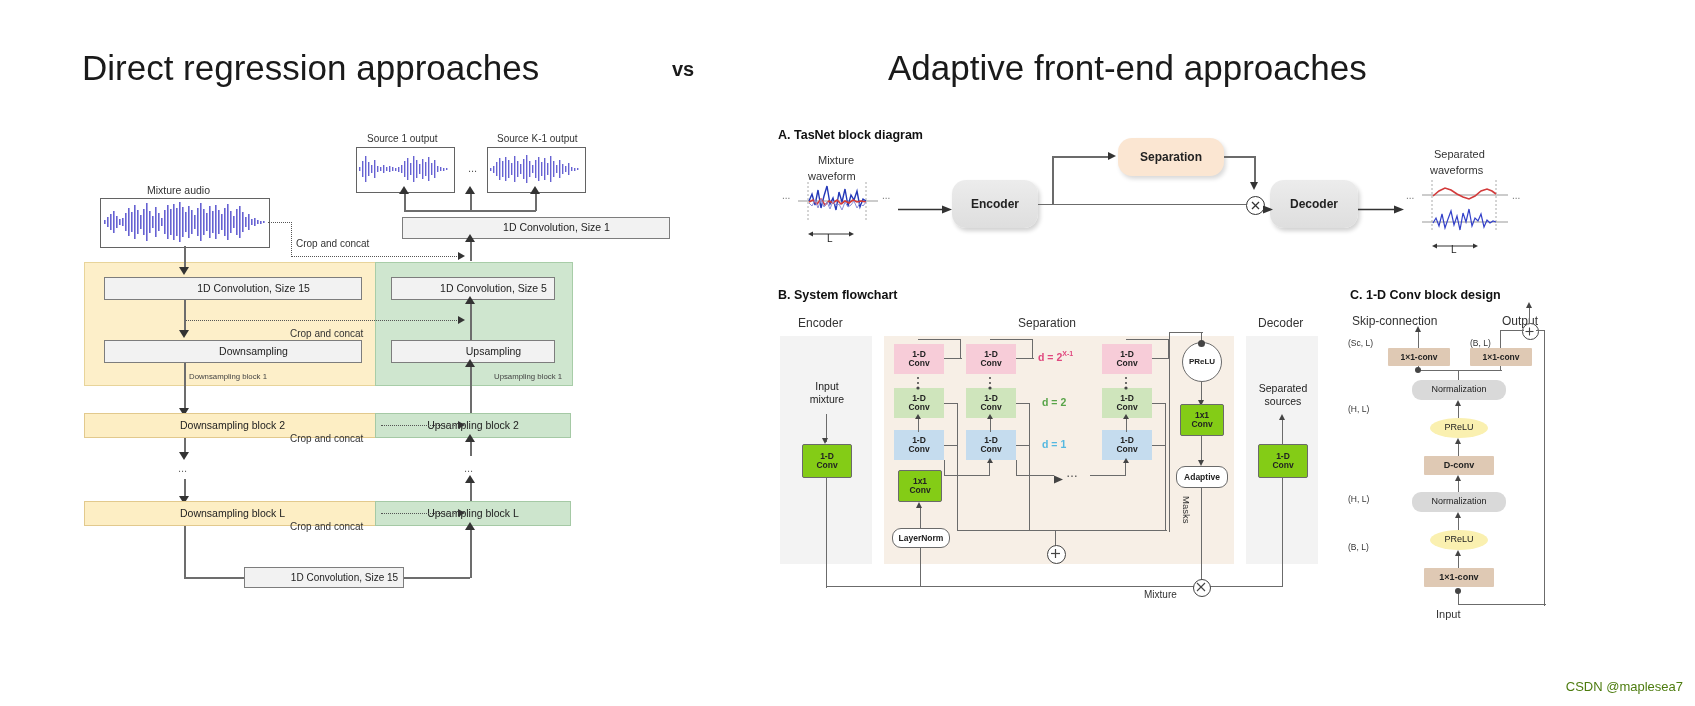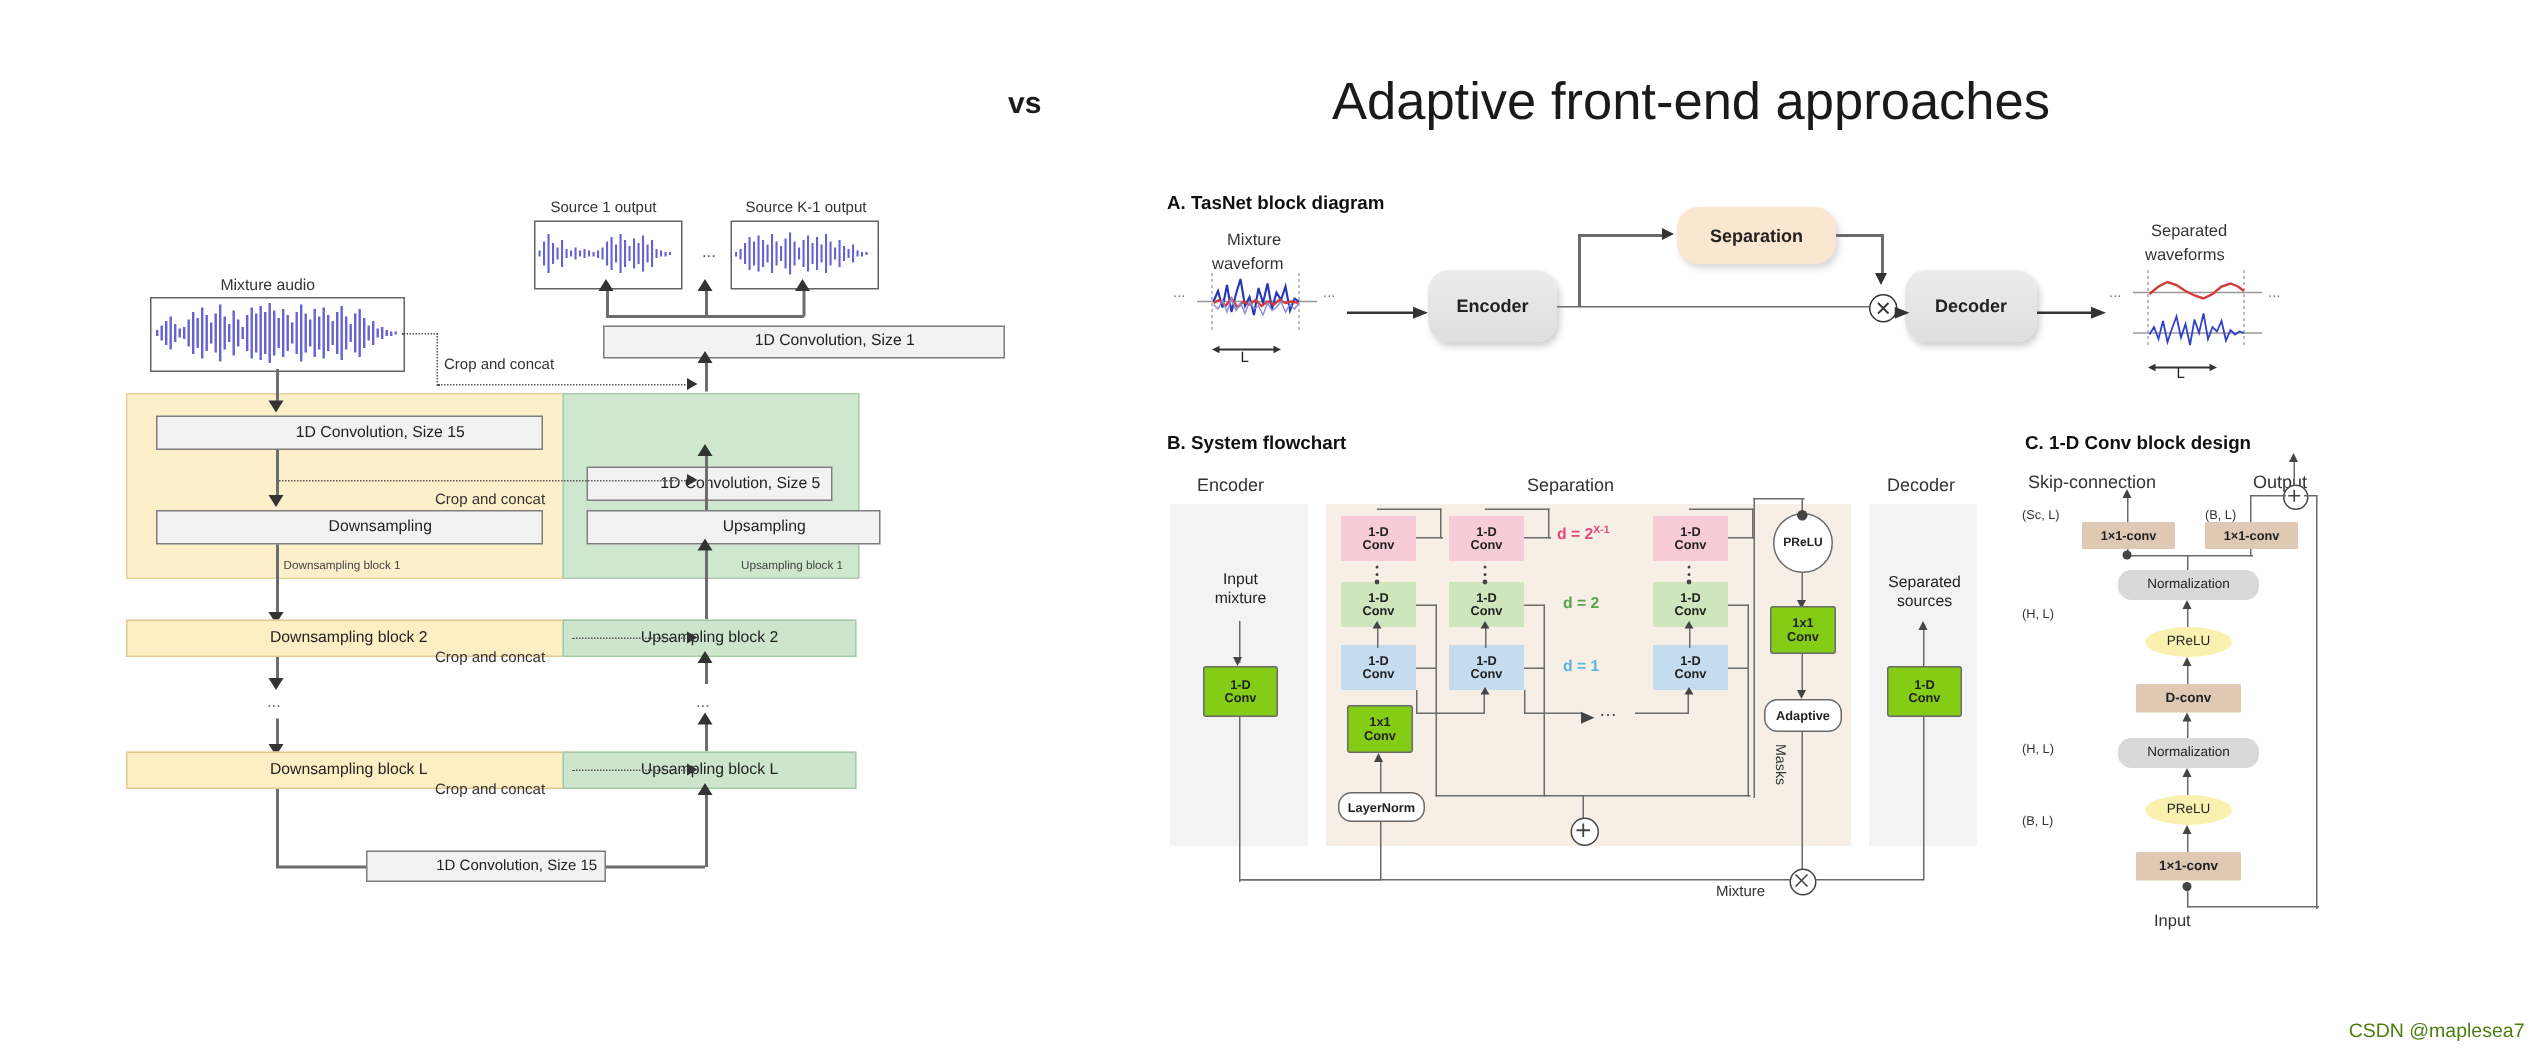--- a/index.html
+++ b/index.html
@@ -85,20 +85,21 @@
   .tline{position:absolute;background:#6b6b6b;}
   .dimlbl{position:absolute;font-size:8.5px;color:#333;white-space:nowrap;}
 
   .wm{position:absolute;right:12px;bottom:12px;font-size:13px;color:#4d7c0f;}
 </style>
 </head>
 <body>
 
 <div class="page">
 
+  <div class="title" id="title-left">Direct regression approaches</div>
   <div class="title" id="title-vs">vs</div>
   <div class="title" id="title-right">Adaptive front-end approaches</div>
 
   <div>
 
     <div class="lbl" style="left:147px;top:184px;font-size:10.5px;color:#333;">Mixture audio</div>
     <div class="wavebox" style="left:100px;top:198px;width:168px;height:48px;">
       <svg width="166" height="46" viewBox="0 0 166 46">
         <g fill="#5a55cf" opacity="0.92">
           <rect x="3" y="21" width="1.6" height="4"></rect>
@@ -254,24 +255,24 @@
     <div class="yellowpanel" style="position:absolute;left:84px;top:262px;width:297px;height:122px;"></div>
     <div class="box grayfill" style="left:104px;top:277px;width:258px;height:23px;font-size:10.5px;">
       <span>1D Convolution, Size 15</span>
     </div>
     <div class="box grayfill" style="left:104px;top:340px;width:258px;height:23px;font-size:10.5px;">
       <span>Downsampling</span>
     </div>
     <div class="lbl" style="left:189px;top:372px;font-size:7.8px;color:#444;">Downsampling block 1</div>
 
     <div class="greenpanel" style="position:absolute;left:375px;top:262px;width:196px;height:122px;"></div>
-    <div class="box grayfill" style="left:391px;top:277px;width:164px;height:23px;font-size:10.5px;margin-top:34px;">
+    <div class="box grayfill" style="left:391px;top:277px;width:164px;height:23px;font-size:10.5px;">
       <span>1D Convolution, Size 5</span>
     </div>
-    <div class="box grayfill" style="left:391px;top:340px;width:196px;height:23px;font-size:10.5px;">
+    <div class="box grayfill" style="left:391px;top:340px;width:164px;height:23px;font-size:10.5px;">
       <span>Upsampling</span>
     </div>
     <div class="lbl" style="left:494px;top:372px;font-size:7.8px;color:#444;">Upsampling block 1</div>
 
     <div class="vline" style="left:184px;top:246px;height:26px;"></div>
     <div class="arrow-dn" style="left:179px;top:267px;"></div>
     <div class="vline" style="left:184px;top:300px;height:34px;"></div>
     <div class="arrow-dn" style="left:179px;top:330px;"></div>
     <div class="vline" style="left:184px;top:363px;height:50px;"></div>
     <div class="arrow-dn" style="left:179px;top:408px;"></div>

